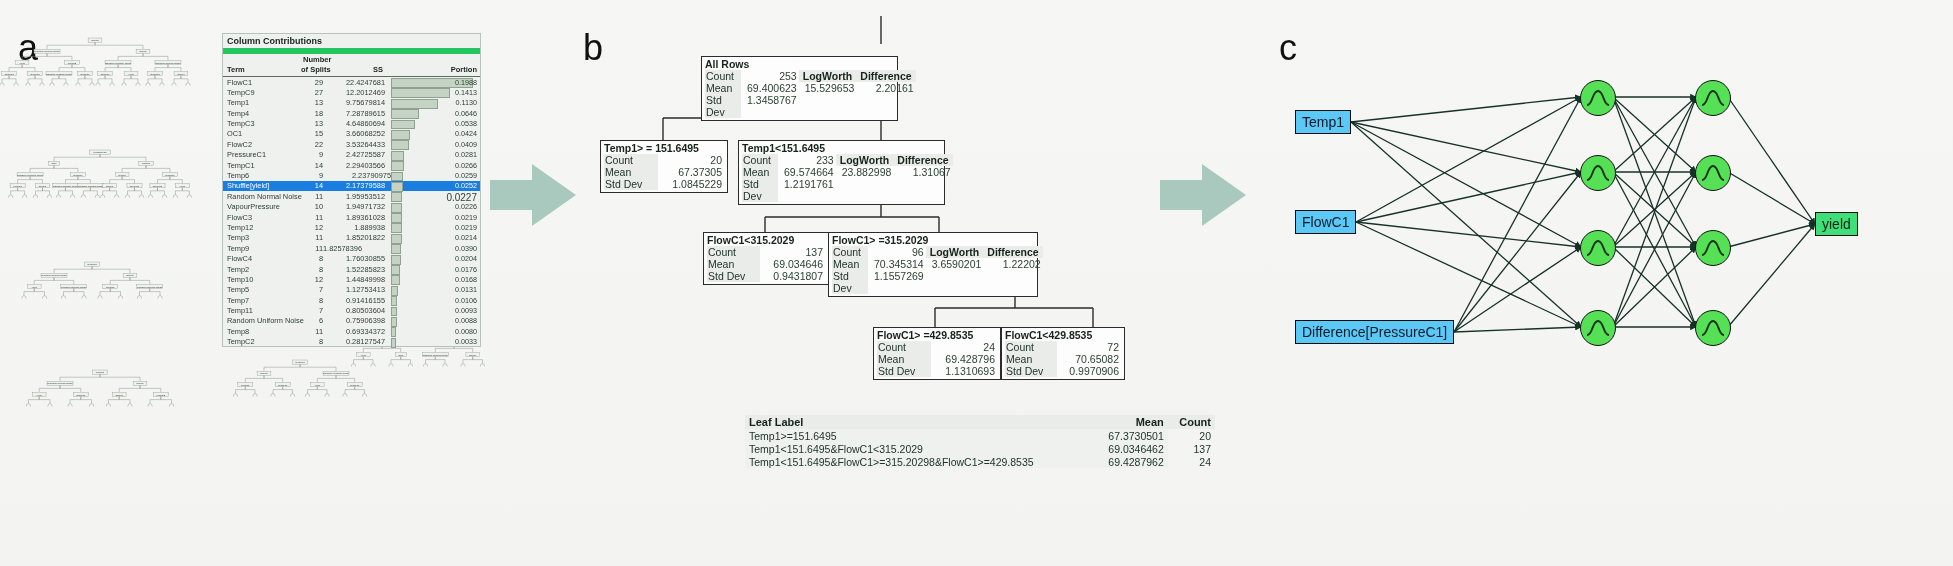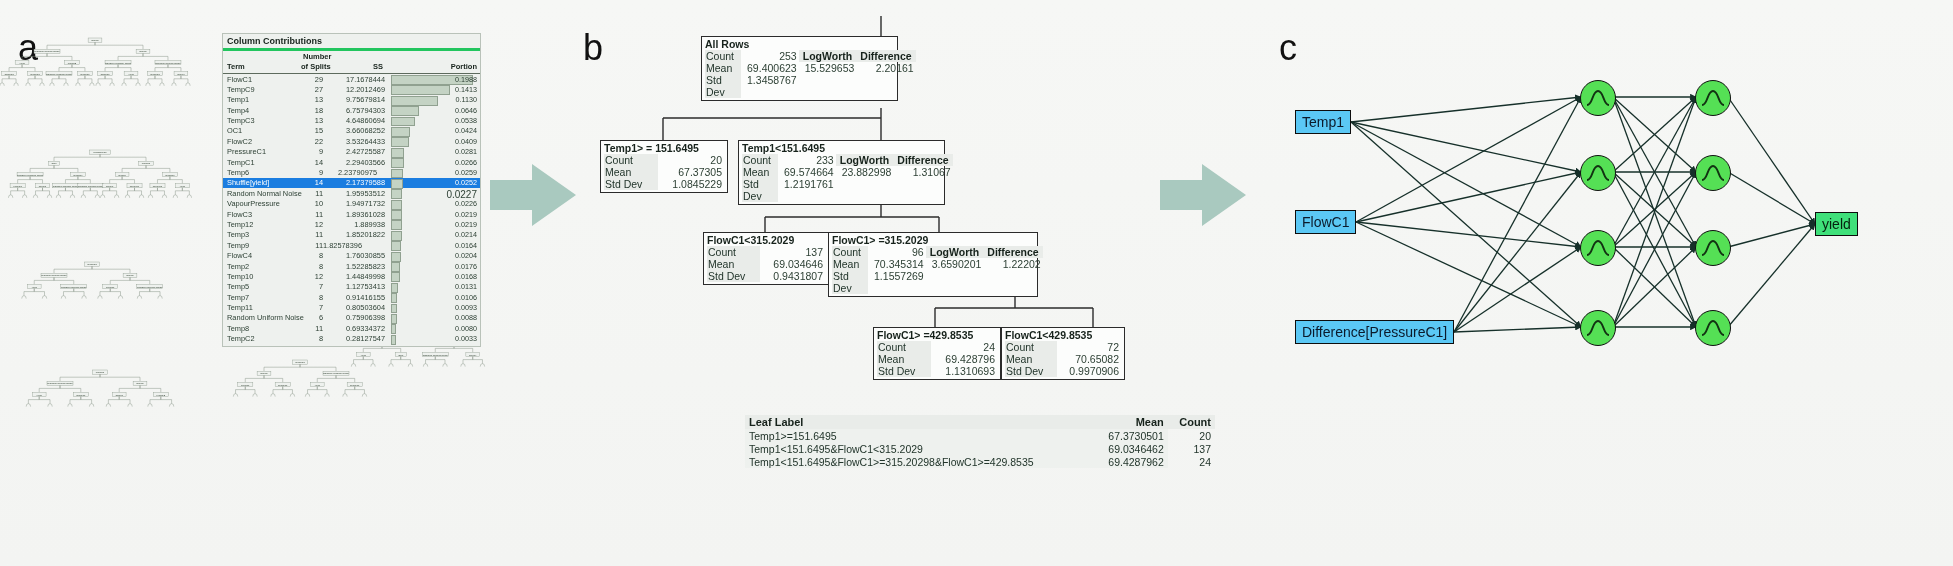--- a/index.html
+++ b/index.html
@@ -714,54 +714,54 @@
         <line x1="462.98560000000003" y1="359.59999999999997" x2="462.98560000000003" y2="363.59999999999997" stroke="#7f8d7f" stroke-width="0.45"></line>
         <path d="M460.78560000000004,366.59999999999997 a2.2,3 0 0,1 4.4,0" fill="none" stroke="#869486" stroke-width="0.45"></path>
         <line x1="472.72" y1="356.59999999999997" x2="472.72" y2="359.59999999999997" stroke="#7f8d7f" stroke-width="0.45"></line>
         <line x1="472.72" y1="359.59999999999997" x2="482.4544" y2="359.59999999999997" stroke="#7f8d7f" stroke-width="0.45"></line>
         <line x1="482.4544" y1="359.59999999999997" x2="482.4544" y2="363.59999999999997" stroke="#7f8d7f" stroke-width="0.45"></line>
         <path d="M480.25440000000003,366.59999999999997 a2.2,3 0 0,1 4.4,0" fill="none" stroke="#869486" stroke-width="0.45"></path>
       </svg>
   </div>
 
   <div id="colcontrib" style="position:absolute;left:222px;top:33px;width:257px;height:312px;background:#eef1ee;border:1px solid #b9c2b9;">
-    <div style="font-weight:bold;font-size:9px;color:#16221b;padding:2px 4px;border-bottom:3px solid #22c55e;">Column Contributions</div>
+    <div style="font-weight:bold;font-size:9px;color:#16221b;padding:2px 4px;border-bottom:6px solid #22c55e;">Column Contributions</div>
     <div id="cc-head" style="position:relative;height:22px;border-bottom:1px solid #5d6b5d;">
       <span style="position:absolute;left:4px;top:11px;font-size:7.5px;font-weight:bold;color:#16221b;">Term</span>
       <span style="position:absolute;left:80px;top:1px;font-size:7.5px;font-weight:bold;color:#16221b;">Number</span>
       <span style="position:absolute;left:78px;top:11px;font-size:7.5px;font-weight:bold;color:#16221b;">of Splits</span>
       <span style="position:absolute;left:150px;top:11px;font-size:7.5px;font-weight:bold;color:#16221b;">SS</span>
       <span style="position:absolute;right:3px;top:11px;font-size:7.5px;font-weight:bold;color:#16221b;">Portion</span>
     </div>
     <div id="cc-body" style="position:relative;">
         <div style="position: relative; height: 10.4px;">
           <span style="position: absolute; left: 4px; top: 0.5px; font-size: 7.4px; color: rgb(45, 64, 52); white-space: nowrap;">FlowC1</span>
           <span style="position: absolute; left: 74px; top: 0.5px; width: 26px; text-align: right; font-size: 7.4px; color: rgb(45, 64, 52);">29</span>
-          <span style="position: absolute; left: 100px; top: 0.5px; width: 62px; text-align: right; font-size: 7.4px; color: rgb(45, 64, 52);">17.1678444</span>
+          <span style="position: absolute; left: 100px; top: 0.5px; width: 62px; text-align: right; font-size: 7.4px; color: rgb(45, 64, 52);">22.4247681</span>
           <div style="position: absolute; left: 168px; top: 1px; height: 7.9px; width: 80px; background: rgb(196, 211, 196); border: 0.6px solid rgb(144, 161, 144);"></div>
           <span style="position: absolute; right: 3px; top: 0.5px; font-size: 7.2px; color: rgb(45, 64, 52);">0.1988</span>
         </div>
         <div style="position: relative; height: 10.4px;">
           <span style="position: absolute; left: 4px; top: 0.5px; font-size: 7.4px; color: rgb(45, 64, 52); white-space: nowrap;">TempC9</span>
           <span style="position: absolute; left: 74px; top: 0.5px; width: 26px; text-align: right; font-size: 7.4px; color: rgb(45, 64, 52);">27</span>
           <span style="position: absolute; left: 100px; top: 0.5px; width: 62px; text-align: right; font-size: 7.4px; color: rgb(45, 64, 52);">12.2012469</span>
           <div style="position: absolute; left: 168px; top: 1px; height: 7.9px; width: 56.88px; background: rgb(196, 211, 196); border: 0.6px solid rgb(144, 161, 144);"></div>
           <span style="position: absolute; right: 3px; top: 0.5px; font-size: 7.2px; color: rgb(45, 64, 52);">0.1413</span>
         </div>
         <div style="position: relative; height: 10.4px;">
           <span style="position: absolute; left: 4px; top: 0.5px; font-size: 7.4px; color: rgb(45, 64, 52); white-space: nowrap;">Temp1</span>
           <span style="position: absolute; left: 74px; top: 0.5px; width: 26px; text-align: right; font-size: 7.4px; color: rgb(45, 64, 52);">13</span>
           <span style="position: absolute; left: 100px; top: 0.5px; width: 62px; text-align: right; font-size: 7.4px; color: rgb(45, 64, 52);">9.75679814</span>
           <div style="position: absolute; left: 168px; top: 1px; height: 7.9px; width: 45.44px; background: rgb(196, 211, 196); border: 0.6px solid rgb(144, 161, 144);"></div>
           <span style="position: absolute; right: 3px; top: 0.5px; font-size: 7.2px; color: rgb(45, 64, 52);">0.1130</span>
         </div>
         <div style="position: relative; height: 10.4px;">
           <span style="position: absolute; left: 4px; top: 0.5px; font-size: 7.4px; color: rgb(45, 64, 52); white-space: nowrap;">Temp4</span>
           <span style="position: absolute; left: 74px; top: 0.5px; width: 26px; text-align: right; font-size: 7.4px; color: rgb(45, 64, 52);">18</span>
-          <span style="position: absolute; left: 100px; top: 0.5px; width: 62px; text-align: right; font-size: 7.4px; color: rgb(45, 64, 52);">6.75794303</span>
+          <span style="position: absolute; left: 100px; top: 0.5px; width: 62px; text-align: right; font-size: 7.4px; color: rgb(45, 64, 52);">7.28789615</span>
           <div style="position: absolute; left: 168px; top: 1px; height: 7.9px; width: 26px; background: rgb(196, 211, 196); border: 0.6px solid rgb(144, 161, 144);"></div>
           <span style="position: absolute; right: 3px; top: 0.5px; font-size: 7.2px; color: rgb(45, 64, 52);">0.0646</span>
         </div>
         <div style="position: relative; height: 10.4px;">
           <span style="position: absolute; left: 4px; top: 0.5px; font-size: 7.4px; color: rgb(45, 64, 52); white-space: nowrap;">TempC3</span>
           <span style="position: absolute; left: 74px; top: 0.5px; width: 26px; text-align: right; font-size: 7.4px; color: rgb(45, 64, 52);">13</span>
           <span style="position: absolute; left: 100px; top: 0.5px; width: 62px; text-align: right; font-size: 7.4px; color: rgb(45, 64, 52);">4.64860694</span>
           <div style="position: absolute; left: 168px; top: 1px; height: 7.9px; width: 21.68px; background: rgb(196, 211, 196); border: 0.6px solid rgb(144, 161, 144);"></div>
           <span style="position: absolute; right: 3px; top: 0.5px; font-size: 7.2px; color: rgb(45, 64, 52);">0.0538</span>
         </div>
@@ -789,21 +789,21 @@
         <div style="position: relative; height: 10.4px;">
           <span style="position: absolute; left: 4px; top: 0.5px; font-size: 7.4px; color: rgb(45, 64, 52); white-space: nowrap;">TempC1</span>
           <span style="position: absolute; left: 74px; top: 0.5px; width: 26px; text-align: right; font-size: 7.4px; color: rgb(45, 64, 52);">14</span>
           <span style="position: absolute; left: 100px; top: 0.5px; width: 62px; text-align: right; font-size: 7.4px; color: rgb(45, 64, 52);">2.29403566</span>
           <div style="position: absolute; left: 168px; top: 1px; height: 7.9px; width: 10.72px; background: rgb(196, 211, 196); border: 0.6px solid rgb(144, 161, 144);"></div>
           <span style="position: absolute; right: 3px; top: 0.5px; font-size: 7.2px; color: rgb(45, 64, 52);">0.0266</span>
         </div>
         <div style="position: relative; height: 10.4px;">
           <span style="position: absolute; left: 4px; top: 0.5px; font-size: 7.4px; color: rgb(45, 64, 52); white-space: nowrap;">Temp6</span>
           <span style="position: absolute; left: 74px; top: 0.5px; width: 26px; text-align: right; font-size: 7.4px; color: rgb(45, 64, 52);">9</span>
-          <span style="position: absolute; left: 100px; top: 0.5px; width: 54px; text-align: right; font-size: 7.4px; color: rgb(45, 64, 52);">2.23790975</span>
+          <span style="position: absolute; left: 100px; top: 0.5px; width: 68px; text-align: right; font-size: 7.4px; color: rgb(45, 64, 52);">2.23790975</span>
           <div style="position: absolute; left: 168px; top: 1px; height: 7.9px; width: 10.4px; background: rgb(196, 211, 196); border: 0.6px solid rgb(144, 161, 144);"></div>
           <span style="position: absolute; right: 3px; top: 0.5px; font-size: 7.2px; color: rgb(45, 64, 52);">0.0259</span>
         </div>
         <div style="position: relative; height: 10.4px; background: rgb(26, 125, 224);">
           <span style="position: absolute; left: 4px; top: 0.5px; font-size: 7.4px; color: rgb(255, 255, 255); white-space: nowrap;">Shuffle[yield]</span>
           <span style="position: absolute; left: 74px; top: 0.5px; width: 26px; text-align: right; font-size: 7.4px; color: rgb(255, 255, 255);">14</span>
           <span style="position: absolute; left: 100px; top: 0.5px; width: 62px; text-align: right; font-size: 7.4px; color: rgb(255, 255, 255);">2.17379588</span>
           <div style="position: absolute; left: 168px; top: 1px; height: 7.9px; width: 10.16px; background: rgb(196, 211, 196); border: 0.6px solid rgb(144, 161, 144);"></div>
           <span style="position: absolute; right: 3px; top: 0.5px; font-size: 7.2px; color: rgb(255, 255, 255);">0.0252</span>
         </div>
@@ -840,21 +840,21 @@
           <span style="position: absolute; left: 74px; top: 0.5px; width: 26px; text-align: right; font-size: 7.4px; color: rgb(45, 64, 52);">11</span>
           <span style="position: absolute; left: 100px; top: 0.5px; width: 62px; text-align: right; font-size: 7.4px; color: rgb(45, 64, 52);">1.85201822</span>
           <div style="position: absolute; left: 168px; top: 1px; height: 7.9px; width: 8.64px; background: rgb(196, 211, 196); border: 0.6px solid rgb(144, 161, 144);"></div>
           <span style="position: absolute; right: 3px; top: 0.5px; font-size: 7.2px; color: rgb(45, 64, 52);">0.0214</span>
         </div>
         <div style="position: relative; height: 10.4px;">
           <span style="position: absolute; left: 4px; top: 0.5px; font-size: 7.4px; color: rgb(45, 64, 52); white-space: nowrap;">Temp9</span>
           <span style="position: absolute; left: 74px; top: 0.5px; width: 26px; text-align: right; font-size: 7.4px; color: rgb(45, 64, 52);">11</span>
           <span style="position: absolute; left: 100px; top: 0.5px; width: 62px; text-align: left; font-size: 7.4px; color: rgb(45, 64, 52);">1.82578396</span>
           <div style="position: absolute; left: 168px; top: 1px; height: 7.9px; width: 8.48px; background: rgb(196, 211, 196); border: 0.6px solid rgb(144, 161, 144);"></div>
-          <span style="position: absolute; right: 3px; top: 0.5px; font-size: 7.2px; color: rgb(45, 64, 52);">0.0164</span>
+          <span style="position: absolute; right: 3px; top: 0.5px; font-size: 7.2px; color: rgb(45, 64, 52);">0.0390</span>
         </div>
         <div style="position: relative; height: 10.4px;">
           <span style="position: absolute; left: 4px; top: 0.5px; font-size: 7.4px; color: rgb(45, 64, 52); white-space: nowrap;">FlowC4</span>
           <span style="position: absolute; left: 74px; top: 0.5px; width: 26px; text-align: right; font-size: 7.4px; color: rgb(45, 64, 52);">8</span>
           <span style="position: absolute; left: 100px; top: 0.5px; width: 62px; text-align: right; font-size: 7.4px; color: rgb(45, 64, 52);">1.76030855</span>
           <div style="position: absolute; left: 168px; top: 1px; height: 7.9px; width: 8.24px; background: rgb(196, 211, 196); border: 0.6px solid rgb(144, 161, 144);"></div>
           <span style="position: absolute; right: 3px; top: 0.5px; font-size: 7.2px; color: rgb(45, 64, 52);">0.0204</span>
         </div>
         <div style="position: relative; height: 10.4px;">
           <span style="position: absolute; left: 4px; top: 0.5px; font-size: 7.4px; color: rgb(45, 64, 52); white-space: nowrap;">Temp2</span>
@@ -935,21 +935,21 @@
       <line x1="190" y1="217" x2="364" y2="217" stroke="#2b2b2b" stroke-width="1.4"></line>
       <line x1="190" y1="217" x2="190" y2="232" stroke="#2b2b2b" stroke-width="1.4"></line>
       <line x1="364" y1="217" x2="364" y2="232" stroke="#2b2b2b" stroke-width="1.4"></line>
 
       <line x1="440" y1="294" x2="440" y2="308" stroke="#2b2b2b" stroke-width="1.4"></line>
       <line x1="360" y1="308" x2="518" y2="308" stroke="#2b2b2b" stroke-width="1.4"></line>
       <line x1="360" y1="308" x2="360" y2="327" stroke="#2b2b2b" stroke-width="1.4"></line>
       <line x1="518" y1="308" x2="518" y2="327" stroke="#2b2b2b" stroke-width="1.4"></line>
     </svg>
 
-    <div class="tbox" style="left:126px;top:36px;width:195px;">
+    <div class="tbox" style="left:126px;top:56px;width:195px;">
       <div class="ttitle">All Rows</div>
       <div class="tgrid wide">
         <div class="tkey">Count</div>
         <div class="tval">253</div>
         <div class="thead">LogWorth</div>
         <div class="thead">Difference</div>
         <div class="tkey">Mean</div>
         <div class="tval">69.400623</div>
         <div class="tval">15.529653</div>
         <div class="tval">2.20161</div>

